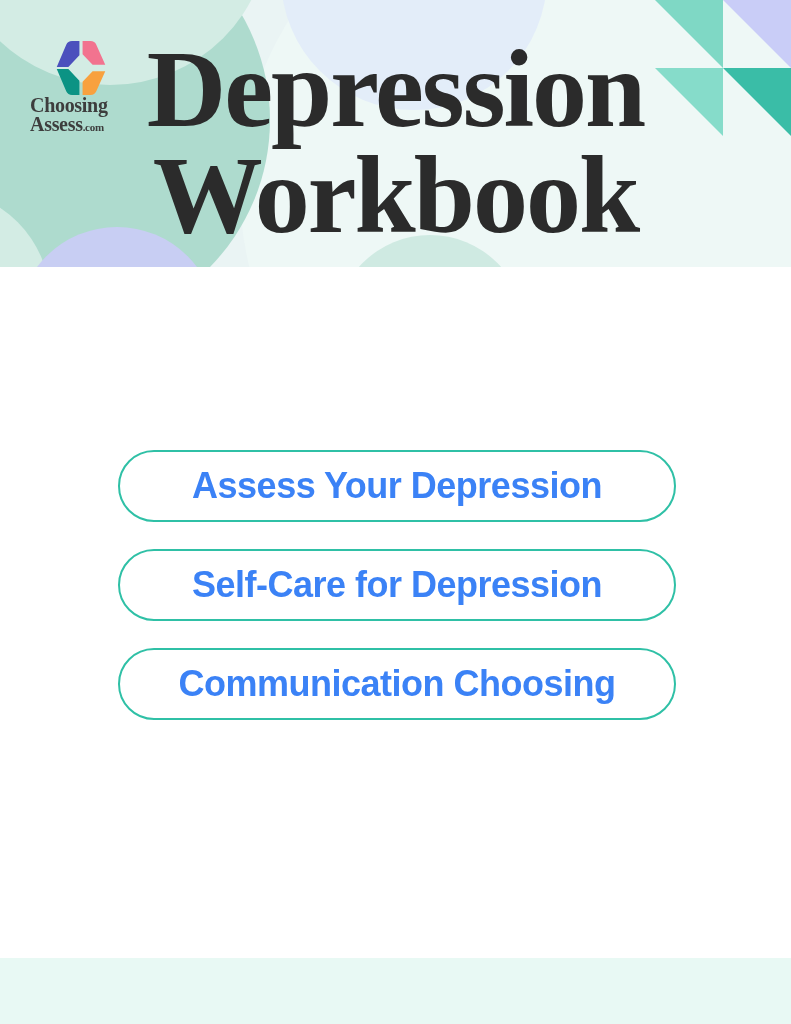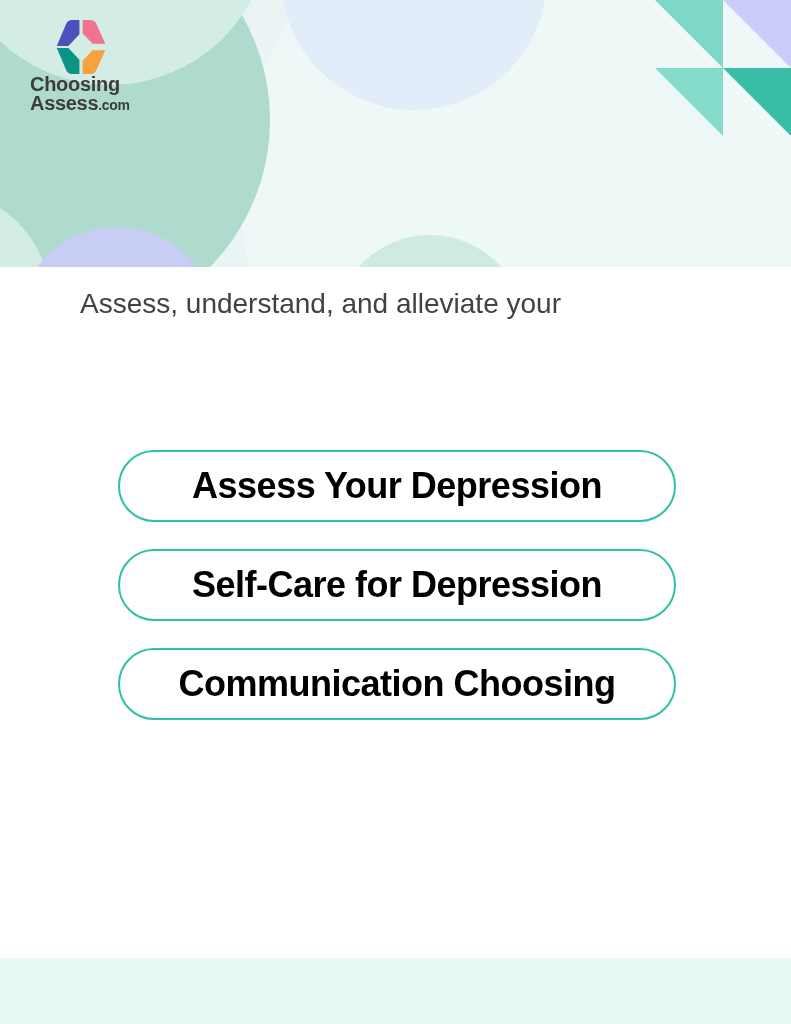--- a/index.html
+++ b/index.html
@@ -24,25 +24,25 @@
   .c-ice-big   { left: 240px; top: -130px; width: 640px; height: 640px; background: #eef8f6; }
   .c-mint-big  { left: -150px; top:  -90px; width: 420px; height: 420px; background: #aedbce; }
   .c-mint-tl   { left:  -50px; top: -235px; width: 320px; height: 320px; background: #d3ece4; }
   .c-mint-bl   { left: -170px; top:  190px; width: 220px; height: 220px; background: #d3ece4; }
   .c-blue-dome { left:  281px; top: -156px; width: 266px; height: 266px; background: #e3edf9; }
   .c-mint-dome { left:  335px; top:  235px; width: 190px; height: 190px; background: #cfeae2; }
   .c-lav-dome  { left:   17px; top:  227px; width: 200px; height: 200px; background: #c8cef3; }
 
   .pinwheel { position: absolute; left: 655px; top: 0; width: 136px; height: 136px; }
 
-  .logo-block { position: absolute; left: 30px; top: 18px; width: 120px; }
+  .logo-block { position: absolute; left: 30px; top: 39px; width: 120px; font-family: Liberation Serif, serif; }
   .logo-hex { display: block; margin-left: 24px; width: 54px; height: 58px; }
   .wordmark { margin-top: -1px; color: #3d3d3d; line-height: 19px; letter-spacing: -0.3px; }
   .wordmark .wm-line { display: block; font-weight: 700; font-size: 20px; }
-  .wordmark .wm-suffix { font-size: 14px; font-weight: 700; }
+  .wordmark .wm-suffix { font-size: 11px; font-weight: 700; }
 
   .page-title {
     position: absolute;
     left: 0; top: 36px;
     width: 791px;
     margin: 0;
     text-align: center;
     font-family: "Liberation Serif", serif;
     font-weight: 700;
     font-size: 110px;
@@ -78,21 +78,21 @@
     border-radius: 37px;
     display: flex;
     align-items: center;
     justify-content: center;
     cursor: pointer;
   }
   .pill .pill-label {
     font-weight: 700;
     font-size: 36px;
     letter-spacing: -0.5px;
-    color: #000000;
+    color: #3b82f6;
     text-align: right;
   }
 
   
   .footer-band {
     position: absolute;
     left: 0; top: 958px;
     width: 791px; height: 66px;
     background: #e8f9f4;
   }
@@ -124,24 +124,27 @@
         <path d="M53 4 L68 4 Q76 4 79 11 L96 49 L72 49 L53 29 Z" fill="#f2738f"></path>
         <path d="M4 57 L26 57 L47 79 L47 106 L33 106 Q25 106 22 99 Z" fill="#0b9384"></path>
         <path d="M53 106 L68 106 Q76 106 79 99 L96 61 L72 61 L53 81 Z" fill="#f8a13f"></path>
       </svg>
       <div class="wordmark">
         <span class="wm-line">Choosing</span>
         <span class="wm-line"><span>Assess</span><span class="wm-suffix">.com</span></span>
       </div>
     </div>
 
+    <h1 class="page-title">
+      <span class="line">Depression</span>
+      <span class="line">Workbook</span>
+    </h1>
   </div>
 
   <div class="intro">
-    <span class="intro-line">Assess, understand, and alleviate your</span>
   </div>
 
   <div class="button-stack">
     <div class="pill">
       <span class="pill-label">Assess Your Depression</span>
     </div>
     <div class="pill">
       <span class="pill-label">Self-Care for Depression</span>
     </div>
     <div class="pill">

